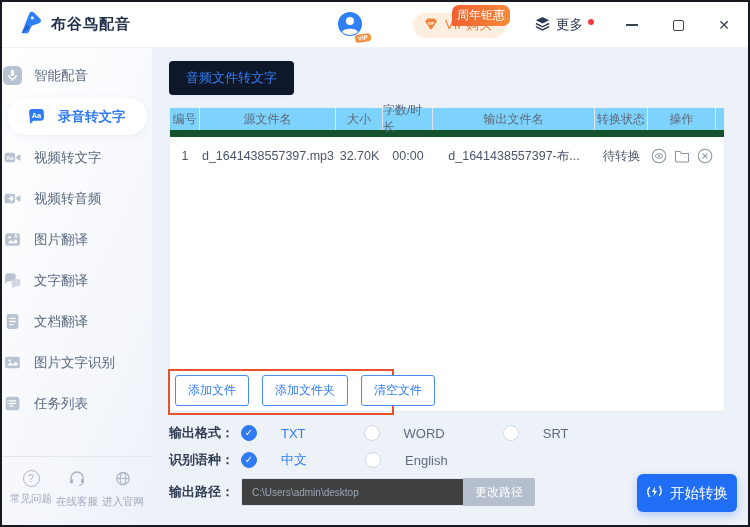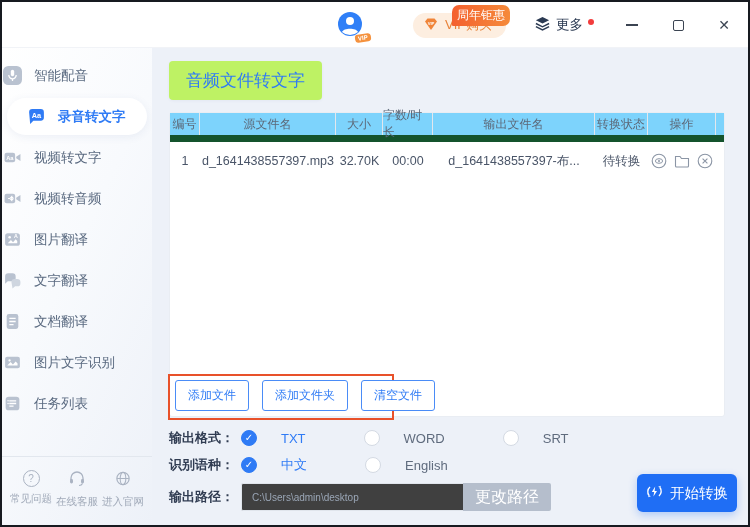--- a/index.html
+++ b/index.html
@@ -59,22 +59,22 @@
   .sb-links { display:flex; justify-content:space-around; padding:13px 6px 16px; }
   .sb-link { display:flex; flex-direction:column; align-items:center; gap:5px; cursor:pointer; background:none; border:none; }
   .sb-link-label { font-size:10.5px; color:#a2abba; }
   .q-circle {
     width:17px; height:17px; border:1.3px solid #aab3c2; border-radius:50%;
     display:flex; align-items:center; justify-content:center; font-size:10px; color:#aab3c2;
   }
   
   .content { flex:1; background:#edf1f8; position:relative; }
   .tab {
-    display:inline-block; margin:13px 0 0 17px; padding:8px 17px; background:#bef264;
-    border-radius:4px; color:#2f7bf5; font-size:17px; cursor:pointer; border:none;
+    display:inline-block; margin:13px 0 0 17px; padding:8px 17px; background:#0f172a;
+    border-radius:4px; color:#2f7bf5; font-size:13px; cursor:pointer; border:none;
     box-shadow:0 1px 3px rgba(60,90,150,.06);
   }
   .card {
     margin:12px 23px 0 17px; height:305px; background:#fff; border:1px solid #e9edf3;
     border-radius:3px; position:relative; display:flex; flex-direction:column;
   }
   .thead { display:flex; height:29px; background:#7dd3fc; border-bottom:7px solid #14532d; }
   .th {
     display:flex; align-items:center; justify-content:center; font-size:12px; color:#5c6878;
     border-right:1px solid #e3e7ed; flex-shrink:0;
@@ -103,35 +103,45 @@
   .radio.on::after { content:"✓"; color:#fff; font-size:10px; line-height:1; }
   .opt-label { font-size:13px; color:#5f6b7d; }
   .opt.sel .opt-label { color:#2f7bf5; }
   .path-group { display:flex; align-items:center; }
   .path-input {
     width:222px; height:28px; border:1px solid #e0e5ec; border-right:none; border-radius:2px 0 0 2px;
     font-size:10px; color:#9aa6b6; padding:0 10px; outline:none; font-family:inherit; background:#404040;
   }
   .path-btn {
     height:28px; padding:0 12px; background:#b5becc; color:#fff; border:none;
-    font-size:16px; border-radius:0 2px 2px 0; cursor:pointer;
+    font-size:12px; border-radius:0 2px 2px 0; cursor:pointer;
   }
   .start-btn {
     position:absolute; right:11px; bottom:13px; width:100px; height:38px; background:#1f6ef5;
     border:none; border-radius:6px; color:#fff; font-size:14.5px; cursor:pointer;
     display:flex; align-items:center; justify-content:center; gap:7px;
     box-shadow:0 3px 8px rgba(31,110,245,.3);
   }
 </style>
 </head>
 <body>
 
 <div class="window">
 
   <div class="titlebar">
+    <div class="brand">
+      <span>
+        <svg width="26" height="26" viewBox="0 0 28 28">
+          <path d="M6 25 L14.5 3.5 C15.5 1.5 18 1.5 19.5 3 L26 9.5 C27.5 11 27 13.5 25 14.2 L17 17 L13 25 Z" fill="#2f7ff7"></path>
+          <circle cx="17.5" cy="8.5" r="1.6" fill="#fff"></circle>
+          <path d="M6 25 L12 16 L15 19 Z" fill="#1d5fd0"></path>
+        </svg>
+      </span>
+      <span class="brand-title">布谷鸟配音</span>
+    </div>
 
     <div class="avatar-wrap">
       <svg width="26" height="26" viewBox="0 0 26 26">
         <circle cx="13" cy="13" r="12" fill="#2f7ff7"></circle>
         <circle cx="13" cy="10" r="4" fill="#fff"></circle>
         <path d="M5 21 C6.5 16.5 19.5 16.5 21 21 A12 12 0 0 1 5 21 Z" fill="#fff"></path>
       </svg>
       <span class="avatar-badge">VIP</span>
     </div>
 

